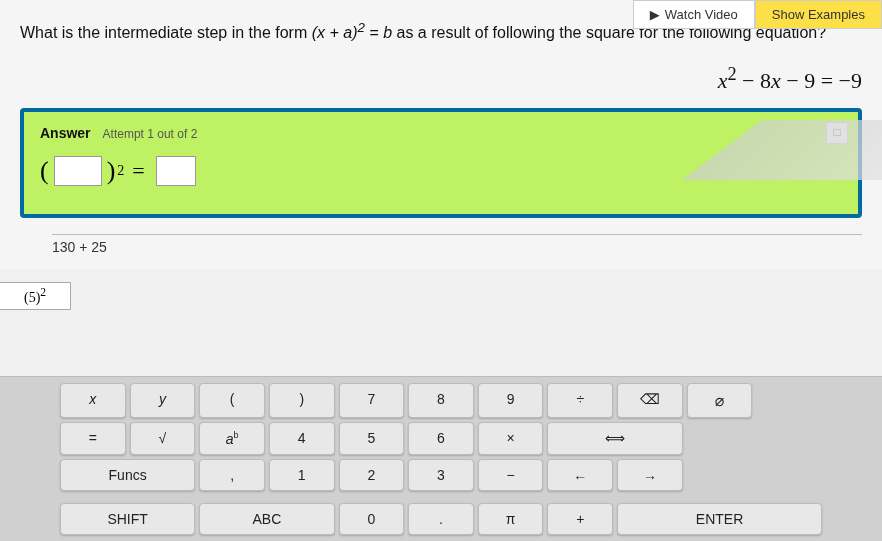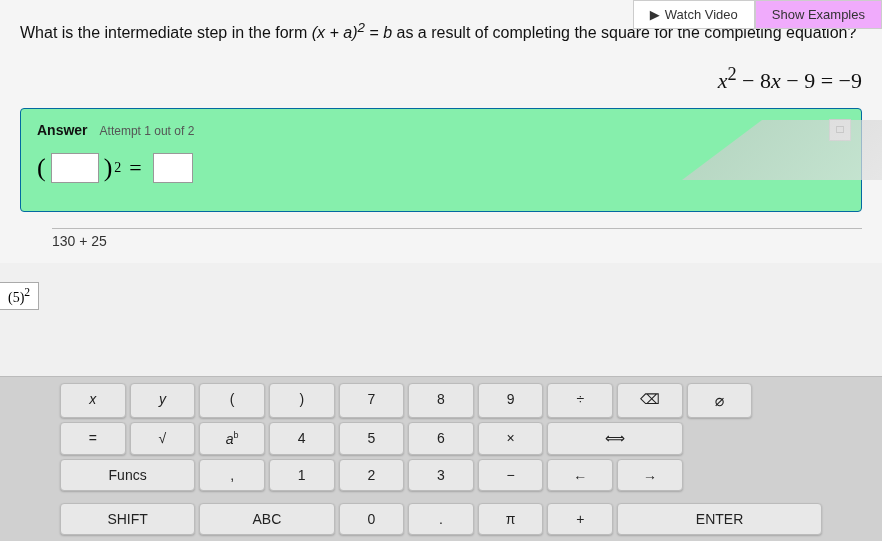--- a/index.html
+++ b/index.html
@@ -14,21 +14,21 @@
 
     
     .top-bar {
       position: absolute;
       top: 0; right: 0;
       display: flex;
       gap: 0;
       z-index: 10;
     }
     .top-bar-btn {
-      background: #f0abfc;
+      background: #fde047;
       border: 1px solid #ccc;
       padding: 6px 16px;
       font-size: 13px;
       font-family: Arial, sans-serif;
       cursor: pointer;
       display: flex;
       align-items: center;
       gap: 5px;
       color: #333;
     }
@@ -55,22 +55,22 @@
     .equation-display {
       text-align: right;
       font-size: 22px;
       margin: 18px 0 14px 0;
       color: #111;
       font-family: Georgia, serif;
     }
 
     
     .answer-section {
-      background: #86efac;
-      border: 1px solid #0369a1;
+      background: #bef264;
+      border: 4px solid #0369a1;
       border-radius: 4px;
       margin: 0 0 8px 0;
       padding: 12px 16px 28px 16px;
       min-height: 90px;
       position: relative;
     }
 
     .answer-label {
       font-family: Arial, sans-serif;
       font-size: 14px;
@@ -143,21 +143,21 @@
       color: #555;
     }
 
     
     .side-label {
       position: absolute;
       left: 0;
       background: #fff;
       border: 1px solid #aaa;
       border-left: none;
-      padding: 3px 8px;
+      padding: 3px 24px;
       font-size: 14px;
       font-family: Georgia, serif;
     }
 
     
     .bottom-info {
       font-family: Arial, sans-serif;
       font-size: 14px;
       color: #333;
       padding: 4px 0 4px 0;
@@ -231,21 +231,21 @@
   <button class="top-bar-btn">
     <span>Show Examples</span>
   </button>
 </div>
 
 <div class="main-content">
 
   <div class="question-text">
     <span>What is the intermediate step in the form</span>
     <em> (<i>x</i> + <i>a</i>)<sup>2</sup> = <i>b</i></em>
-    <span>as a result of completing the square for the completing equation?</span>
+    <span>as a result of following the square for the following equation?</span>
   </div>
 
   <div class="equation-display">
     <span>
       <i>x</i><sup>2</sup> − 8<i>x</i> − 9 = −9
     </span>
   </div>
 
   <div class="answer-section">
     <span class="answer-label">Answer</span>

